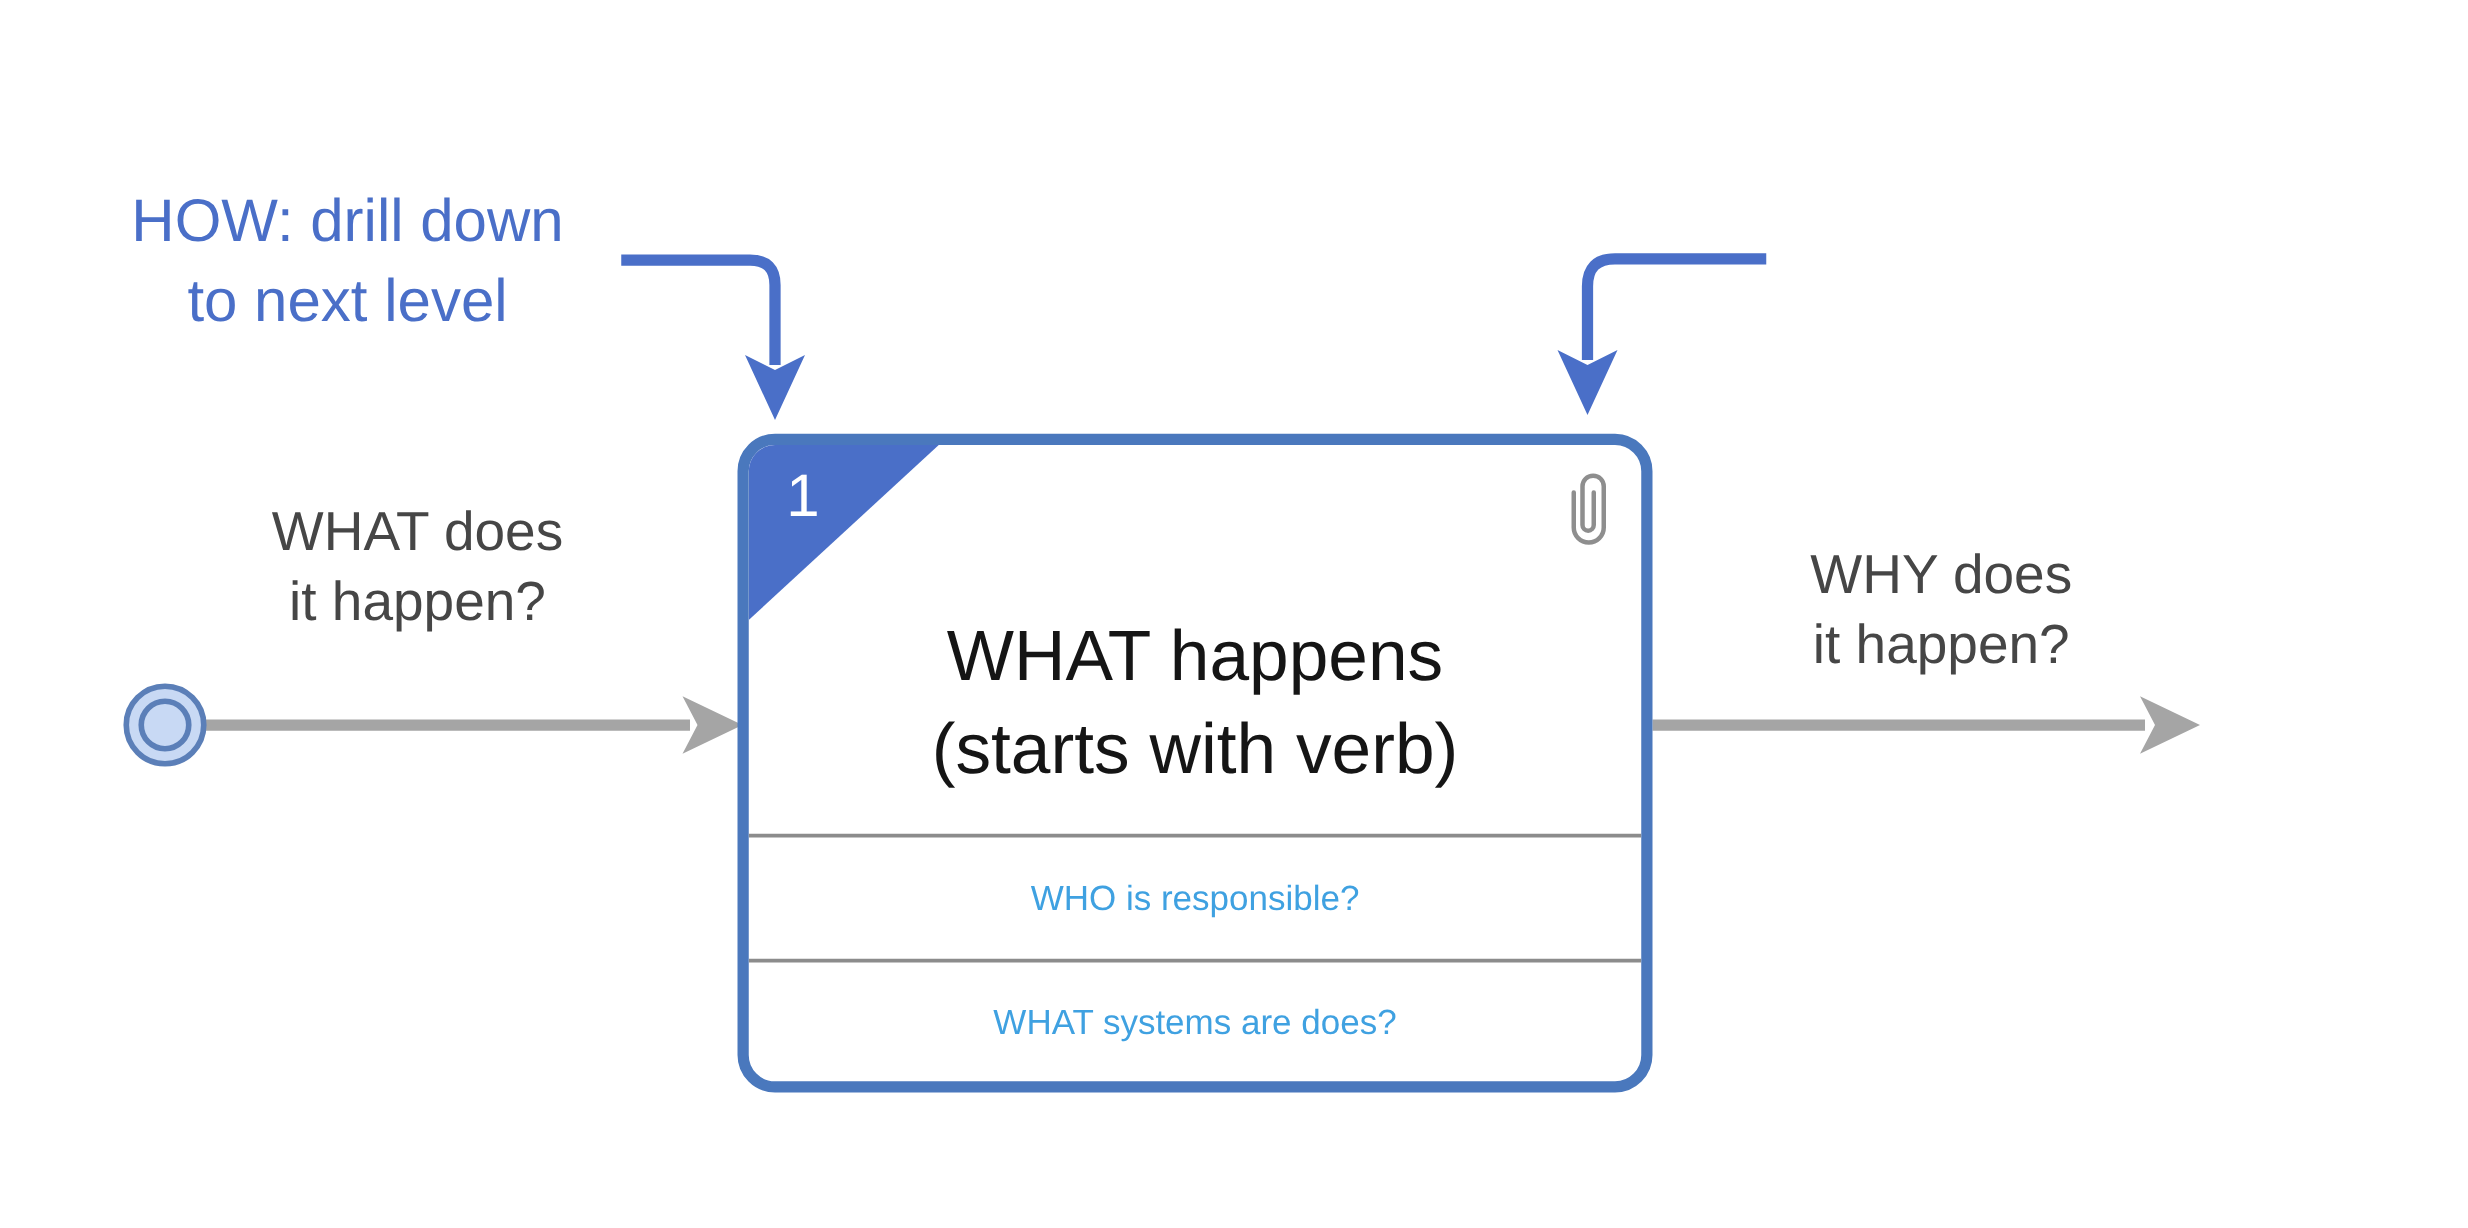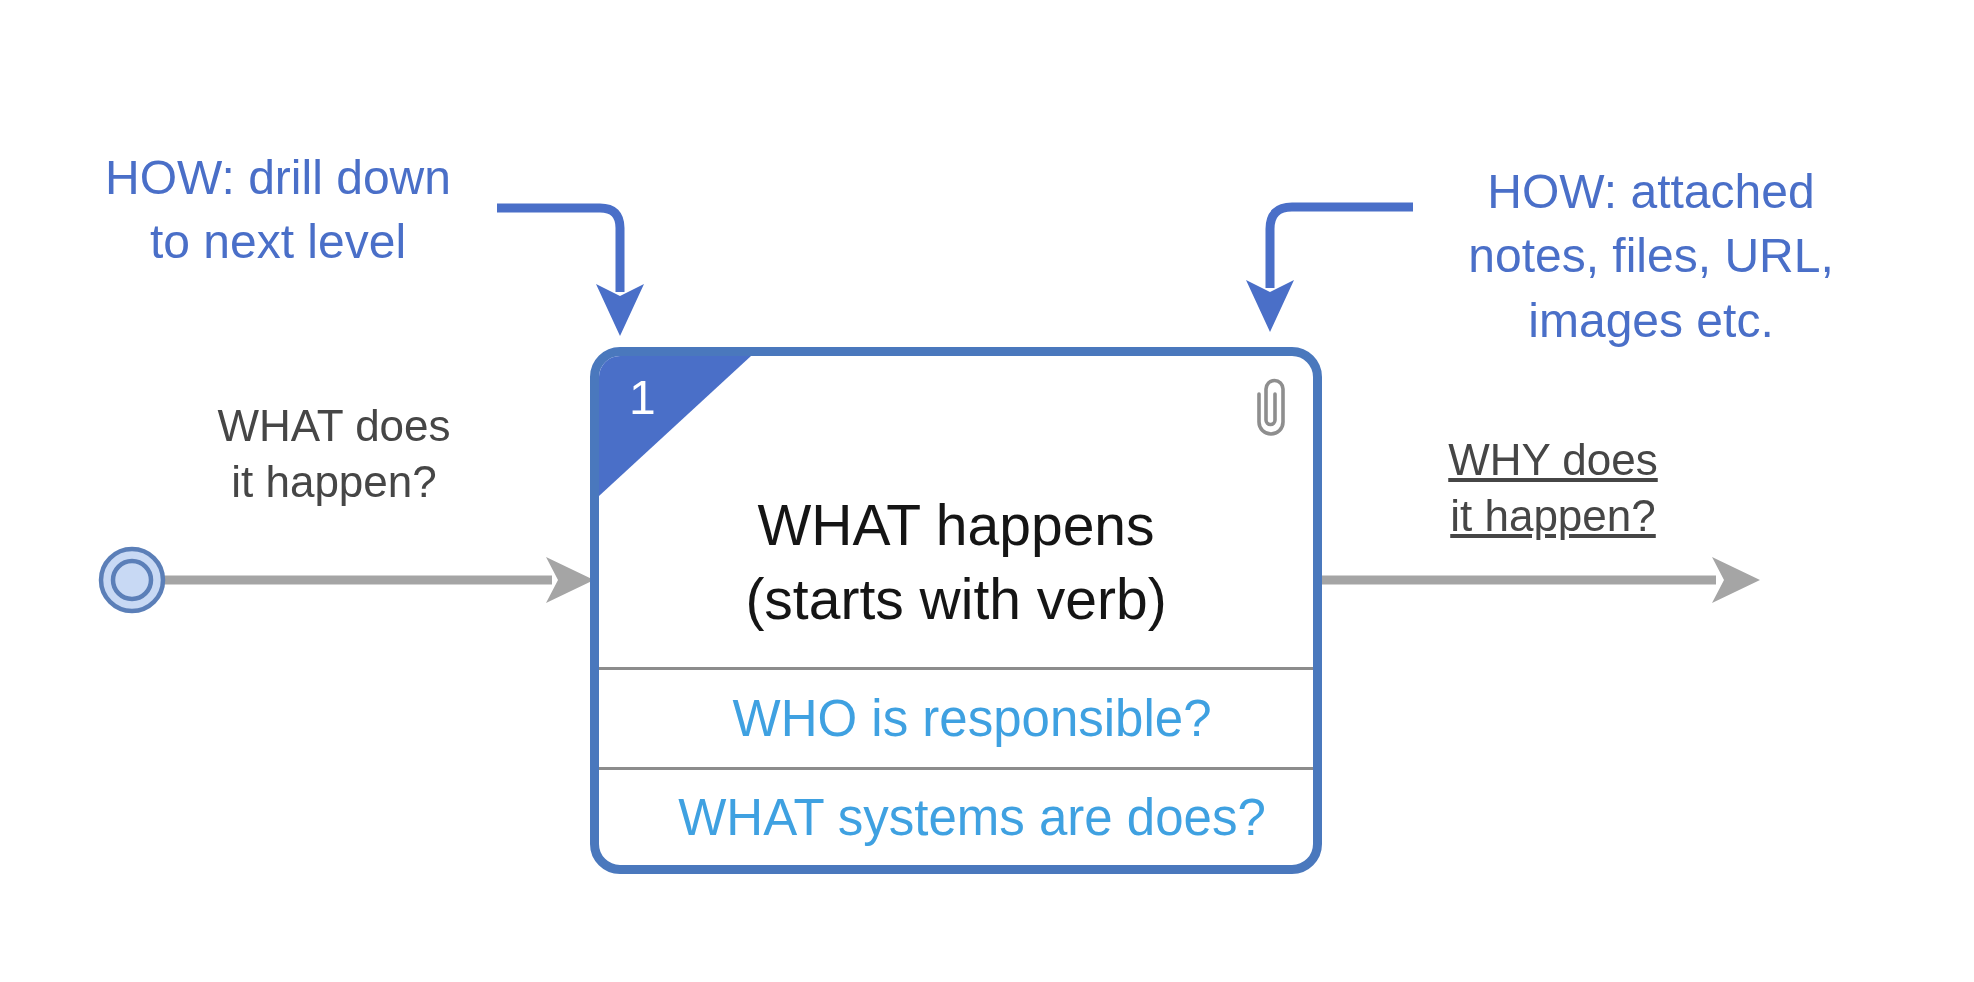--- a/index.html
+++ b/index.html
@@ -33,21 +33,21 @@
     line-height: 1.34;
   }
   .ann.grey {
     color: var(--grey-text);
     font-size: 44px;
     line-height: 1.28;
   }
   #ann-drill  { left: 52px;   top: 146px; width: 452px; }
   #ann-attach { left: 1416px; top: 160px; width: 470px; }
   #ann-when   { left: 148px;  top: 398px; width: 372px; }
-  #ann-why    { left: 1400px; top: 432px; width: 306px; text-decoration: underline; }
+  #ann-why    { left: 1400px; top: 432px; width: 306px; }
   
   .task-box {
     position: absolute;
     left: 590px;
     top: 347px;
     width: 732px;
     height: 527px;
     box-sizing: border-box;
     border: 9px solid var(--box-border-blue);
     border-radius: 30px;
@@ -87,26 +87,26 @@
     position: absolute;
     left: 0;
     width: 100%;
     height: 3px;
     background: var(--divider-grey);
   }
   .divider.d1 { top: 311px; }
   .divider.d2 { top: 411px; }
   .box-row {
     position: absolute;
-    left: 16px;
+    left: 0;
     width: 100%;
     display: flex;
     align-items: center;
     justify-content: center;
-    font-size: 51px;
+    font-size: 28px;
     color: var(--row-text-blue);
   }
   .box-row.who { top: 314px; height: 97px; }
   .box-row.sys { top: 414px; height: 95px; }
   
   .blue-stroke { stroke: var(--annotation-blue); stroke-width: 9; fill: none; }
   .blue-fill   { fill: var(--annotation-blue); }
   .grey-stroke { stroke: var(--grey-arrow); stroke-width: 9; fill: none; }
   .grey-fill   { fill: var(--grey-arrow); }
   .node-outer  { fill: var(--node-fill); stroke: var(--node-ring); stroke-width: 4.5; }
@@ -143,23 +143,20 @@
 
     <g>
       <circle class="node-outer" cx="132" cy="580" r="31"></circle>
       <circle class="node-inner" cx="132" cy="580" r="19"></circle>
     </g>
   </svg>
 
   <div id="ann-drill" class="ann blue">HOW: drill down
 to next level</div>
 
-  <div id="ann-attach" class="ann blue">HOW: attached
-notes, files, URL,
-images etc.</div>
 
   <div id="ann-when" class="ann grey">WHAT does
 it happen?</div>
 
   <div id="ann-why" class="ann grey">WHY does
 it happen?</div>
 
   <div class="task-box">
 
     <svg class="badge-svg" width="160" height="150" viewBox="0 0 160 150">

